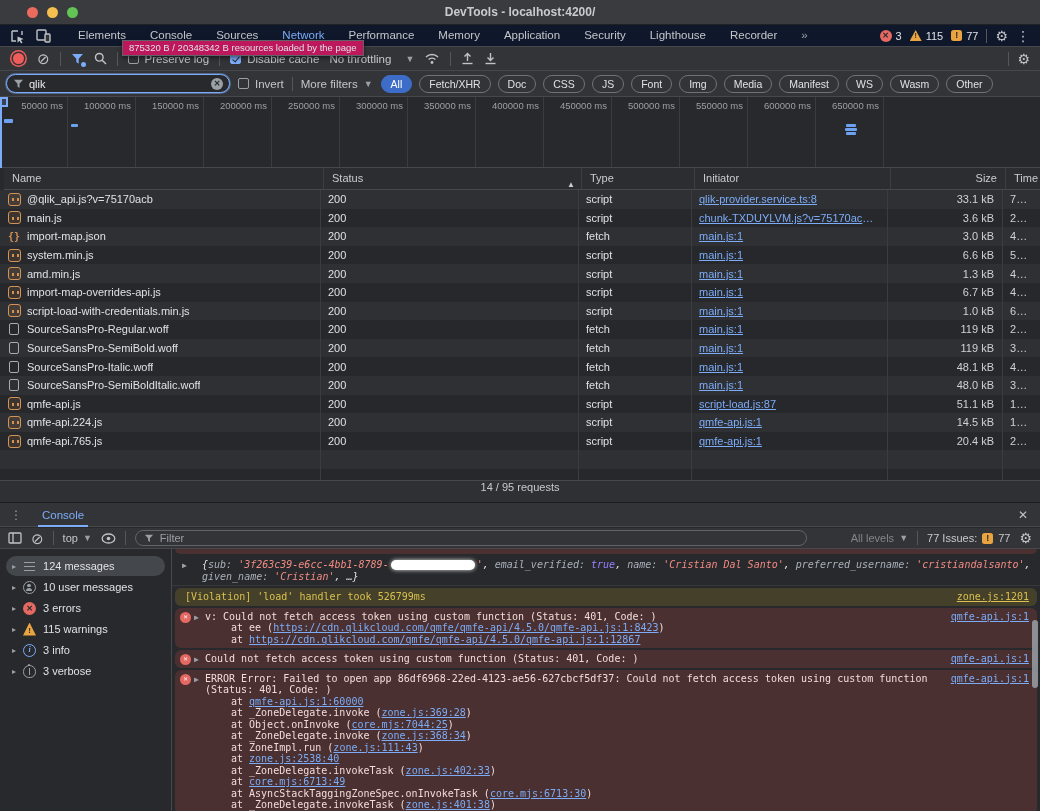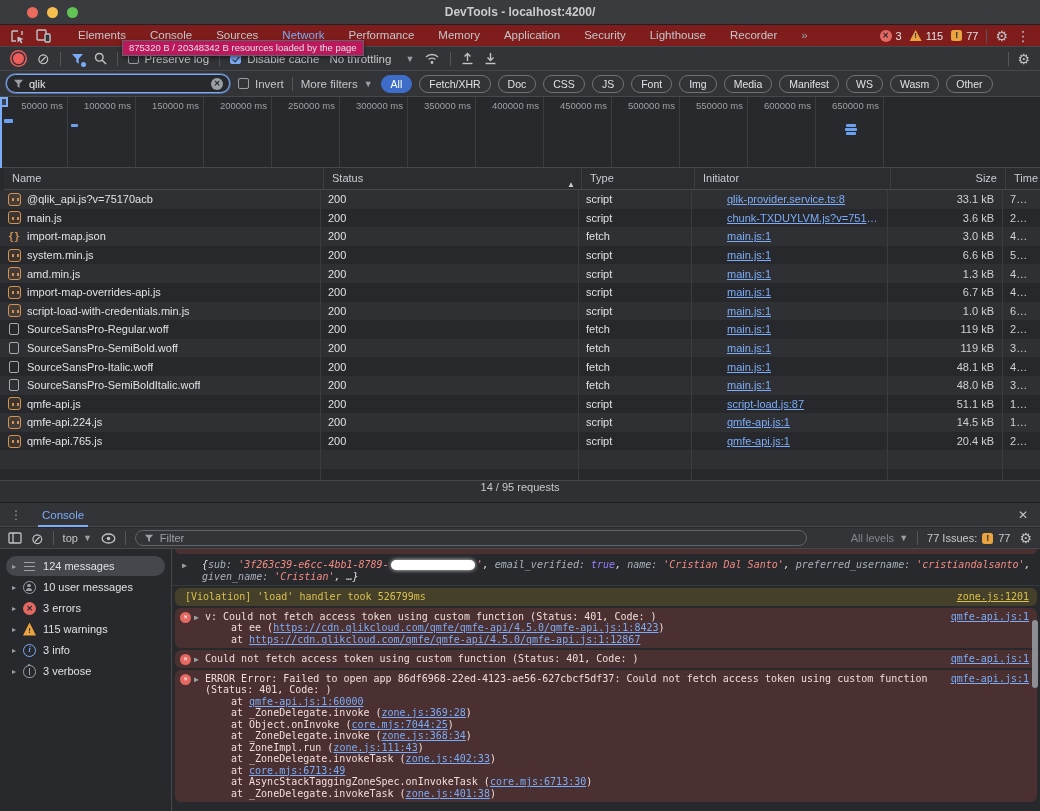--- a/index.html
+++ b/index.html
@@ -8,21 +8,21 @@
   .window { position:absolute; left:0; top:0; width:1040px; height:811px; background:#28292c; outline:1px solid #000; }
 
   
   .titlebar { position:absolute; left:0; top:0; width:100%; height:25px; background:#3a3b3e; border-bottom:1px solid #202124; display:flex; align-items:center; }
   .lights { display:flex; gap:9px; margin-left:27px; }
   .light { width:11px; height:11px; border-radius:50%; }
   .light.r { background:#ec6a5e; } .light.y { background:#f5bf4f; } .light.g { background:#61c455; }
   .wtitle { position:absolute; left:0; right:0; text-align:center; color:#c9cbce; font-size:12px; font-weight:bold; }
 
   
-  .tabbar { position:absolute; left:0; top:25px; width:100%; height:22px; background:#7f1d1d; border-bottom:1px solid #47484c; display:flex; align-items:center; }
+  .tabbar { position:absolute; left:0; top:25px; width:100%; height:22px; background:#0f172a; border-bottom:1px solid #47484c; display:flex; align-items:center; }
   .tbicon { width:16px; height:14px; margin-left:10px; flex:none; }
   .tabs { display:flex; margin-left:14px; }
   .tab { padding:0 12px; font-size:11.5px; color:#c3c6ca; line-height:21px; cursor:default; white-space:nowrap; }
   .tab.sel { color:#7cacf8; }
   .tab.chev { color:#9aa0a6; }
   .netunderline { position:absolute; left:262px; top:19px; width:100px; height:2px; background:#7cacf8; z-index:1; }
   .tb-right { margin-left:auto; display:flex; align-items:center; gap:8px; padding-right:10px; }
   .badge { display:flex; align-items:center; gap:4px; font-size:11px; color:#dfe1e5; }
   .errdot { width:12px; height:12px; border-radius:50%; background:#e46962; color:#28292c; font-size:8px; line-height:12px; text-align:center; font-weight:bold; }
   .warntri { width:12px; height:11px; background:#e9a33f; clip-path:polygon(50% 0,100% 100%,0 100%); position:relative; }
@@ -71,21 +71,21 @@
   .sortasc { position:absolute; right:6px; top:6px; font-size:8px; color:#c9ccd1; }
   .netrows { position:absolute; left:0; top:190px; width:100%; height:290px; background:#28292c; overflow:hidden; }
   .rowdividers { position:absolute; inset:0; pointer-events:none; z-index:2; }
   .rowdividers div { position:absolute; top:0; bottom:0; width:1px; background:#3a3c40; }
   .net-row { display:grid; grid-template-columns:320px 258px 113px 196px 115px 38px; height:18.6px; align-items:center; font-size:11px; color:#dfe1e5; }
   .net-row:nth-child(even) { background:#27282b; }
   .net-row:nth-child(odd) { background:#2f3034; }
   .c { padding:0 8px; white-space:nowrap; overflow:hidden; text-overflow:ellipsis; }
   .c.name { display:flex; align-items:center; }
   .c.size, .c.time { text-align:right; color:#cfd1d4; }
-  .ilink { color:#7cacf8; text-decoration:underline; cursor:pointer; white-space:nowrap; overflow:hidden; text-overflow:ellipsis; display:block;margin-left:28px; }
+  .ilink { color:#7cacf8; text-decoration:underline; cursor:pointer; white-space:nowrap; overflow:hidden; text-overflow:ellipsis; display:block; }
   .ficon { width:13px; height:13px; margin-right:6px; position:relative; flex:none; }
   .ficon[data-icon="script"] { border:1px solid #d49356; border-radius:3px; background:rgba(212,147,86,.12); }
   .ficon[data-icon="script"]::before { content:""; position:absolute; left:2.5px; top:4.5px; width:2.5px; height:3px; background:#d49356; box-shadow:5px 0 0 #d49356; }
   .ficon[data-icon="json"]::before { content:"{}"; position:absolute; left:0; top:0; color:#d49356; font:bold 10px/13px "DejaVu Sans Mono",monospace; }
   .ficon[data-icon="font"] { width:10px; height:12px; margin:0 8px 0 1px; border:1px solid #a8abb0; border-radius:2px; background:transparent; }
 
   
   .summary { position:absolute; left:0; top:480px; width:100%; height:22px; background:#2f3034; border-top:1px solid #47484c; display:flex; align-items:center; gap:12px; padding:0 10px; font-size:11px; color:#c7c9cc;flex-direction:column; }
 
   
@@ -740,20 +740,21 @@
               <div class="stackline"><span>at </span><a class="clink">qmfe-api.js:1:60000</a><span></span></div>
 
               <div class="stackline"><span>at _ZoneDelegate.invoke (</span><a class="clink">zone.js:369:28</a><span>)</span></div>
 
               <div class="stackline"><span>at Object.onInvoke (</span><a class="clink">core.mjs:7044:25</a><span>)</span></div>
 
               <div class="stackline"><span>at _ZoneDelegate.invoke (</span><a class="clink">zone.js:368:34</a><span>)</span></div>
 
               <div class="stackline"><span>at ZoneImpl.run (</span><a class="clink">zone.js:111:43</a><span>)</span></div>
 
+              <div class="stackline"><span>at </span><a class="clink">zone.js:2538:40</a><span></span></div>
 
               <div class="stackline"><span>at _ZoneDelegate.invokeTask (</span><a class="clink">zone.js:402:33</a><span>)</span></div>
 
               <div class="stackline"><span>at </span><a class="clink">core.mjs:6713:49</a><span></span></div>
 
               <div class="stackline"><span>at AsyncStackTaggingZoneSpec.onInvokeTask (</span><a class="clink">core.mjs:6713:30</a><span>)</span></div>
 
               <div class="stackline"><span>at _ZoneDelegate.invokeTask (</span><a class="clink">zone.js:401:38</a><span>)</span></div>
             </div>
         </div>

